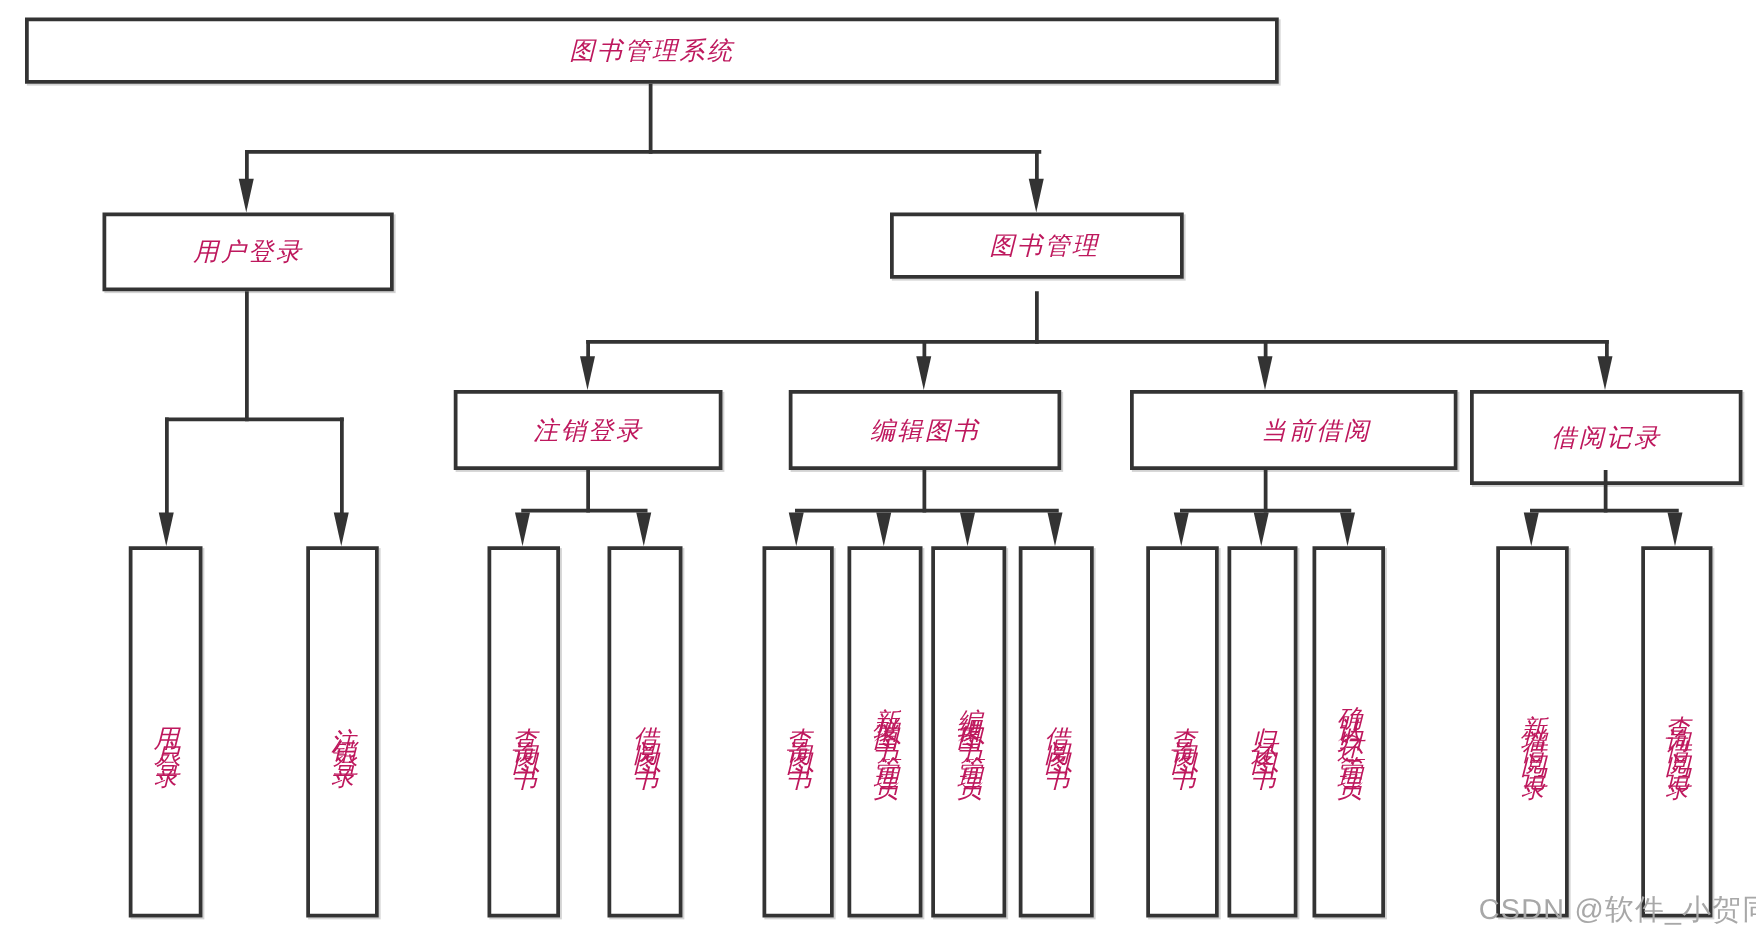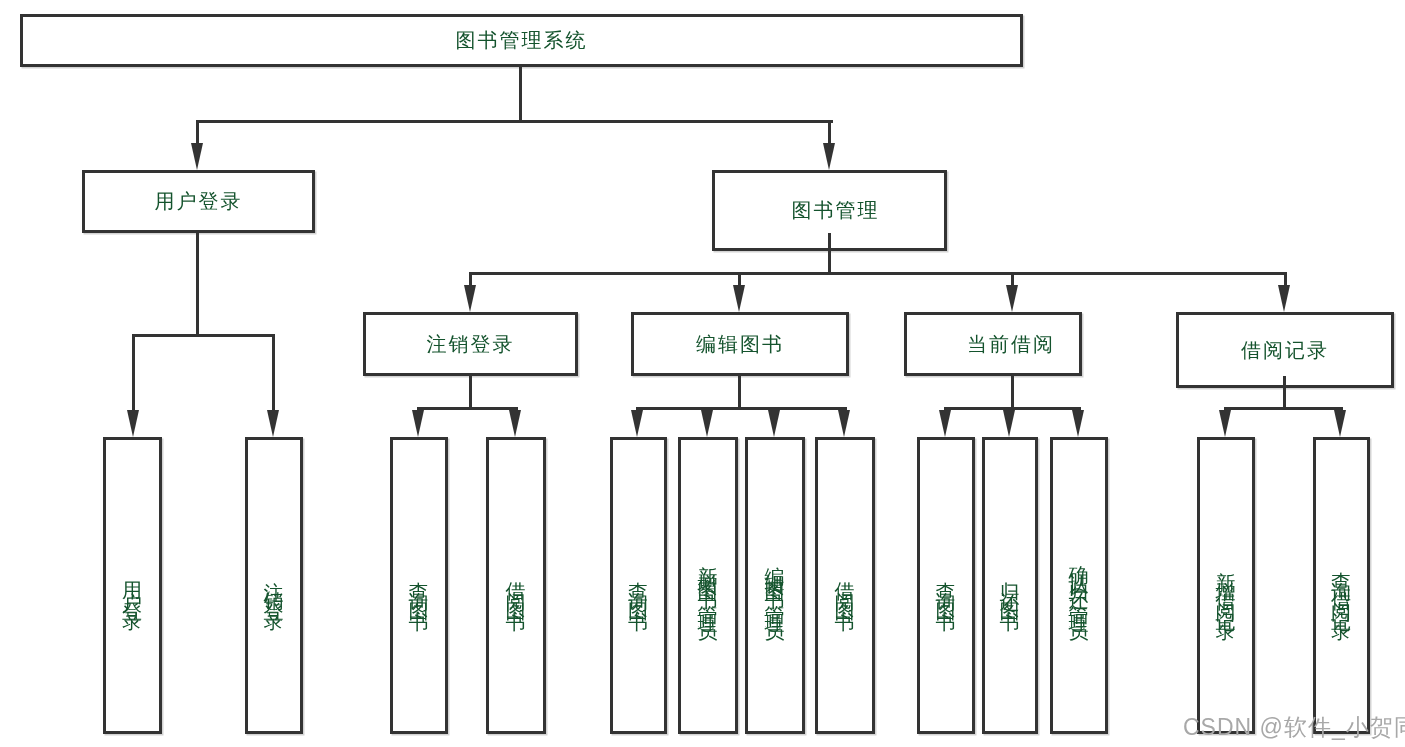--- a/index.html
+++ b/index.html
@@ -9,25 +9,26 @@
     position: relative;
     width: 1405px;
     height: 747px;
     background: #ffffff;
     overflow: hidden;
   }
   .node {
     position: absolute;
     background: #ffffff;
     border: 3px solid #333333;
-    color: #14532d;
+    color: #be185d;
     display: flex;
     align-items: center;
     justify-content: center;
     box-shadow: 1.5px 1.5px 0 rgba(130,130,130,0.35);
+    font-style: italic;
   }
   .node.h {
     font-size: 20px;
     letter-spacing: 2px;
     white-space: nowrap;
   }
   .node.v {
     writing-mode: vertical-rl;
     font-size: 20px;
     letter-spacing: 10px;
@@ -57,25 +58,25 @@
   }
 </style>
 </head>
 <body>
 
 <div id="stage">
 
   <div class="node h" style="left:20px; top:14px; width:1003px; height:53px;">图书管理系统</div>
 
   <div class="node h" style="left:82px; top:170px; width:233px; height:63px;">用户登录</div>
-  <div class="node h" style="left:712px; top:170px; width:235px; height:81px;padding-left:12px;">图书管理</div>
+  <div class="node h" style="left:712px; top:170px; width:235px; height:53px;padding-left:12px;">图书管理</div>
 
   <div class="node h" style="left:363px; top:312px; width:215px; height:64px;">注销登录</div>
   <div class="node h" style="left:631px; top:312px; width:218px; height:64px;">编辑图书</div>
-  <div class="node h" style="left:904px; top:312px; width:178px; height:64px;padding-left:36px;">当前借阅</div>
+  <div class="node h" style="left:904px; top:312px; width:262px; height:64px;padding-left:36px;">当前借阅</div>
   <div class="node h" style="left:1176px; top:312px; width:218px; height:76px;">借阅记录</div>
 
   <div class="node v" style="left:103px; top:437px; width:59px; height:297px;">用户登录</div>
   <div class="node v" style="left:245px; top:437px; width:58px; height:297px;">注销登录</div>
 
   <div class="node v" style="left:390px; top:437px; width:58px; height:297px;">查询图书</div>
   <div class="node v" style="left:486px; top:437px; width:60px; height:297px;">借阅图书</div>
 
   <div class="node v" style="left:610px; top:437px; width:57px; height:297px;">查询图书</div>
   <div class="node v" style="left:678px; top:437px; width:60px; height:297px; letter-spacing:8px;">新增图书（管理员）</div>

